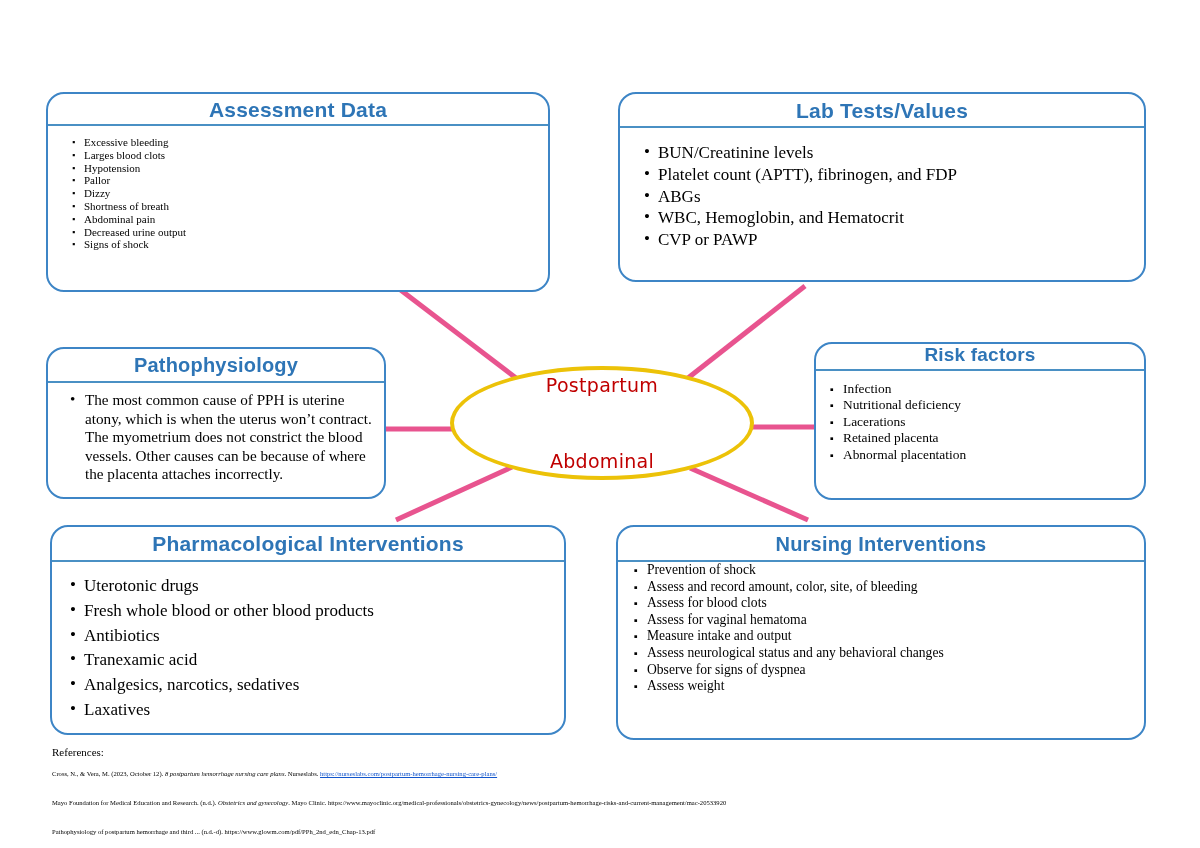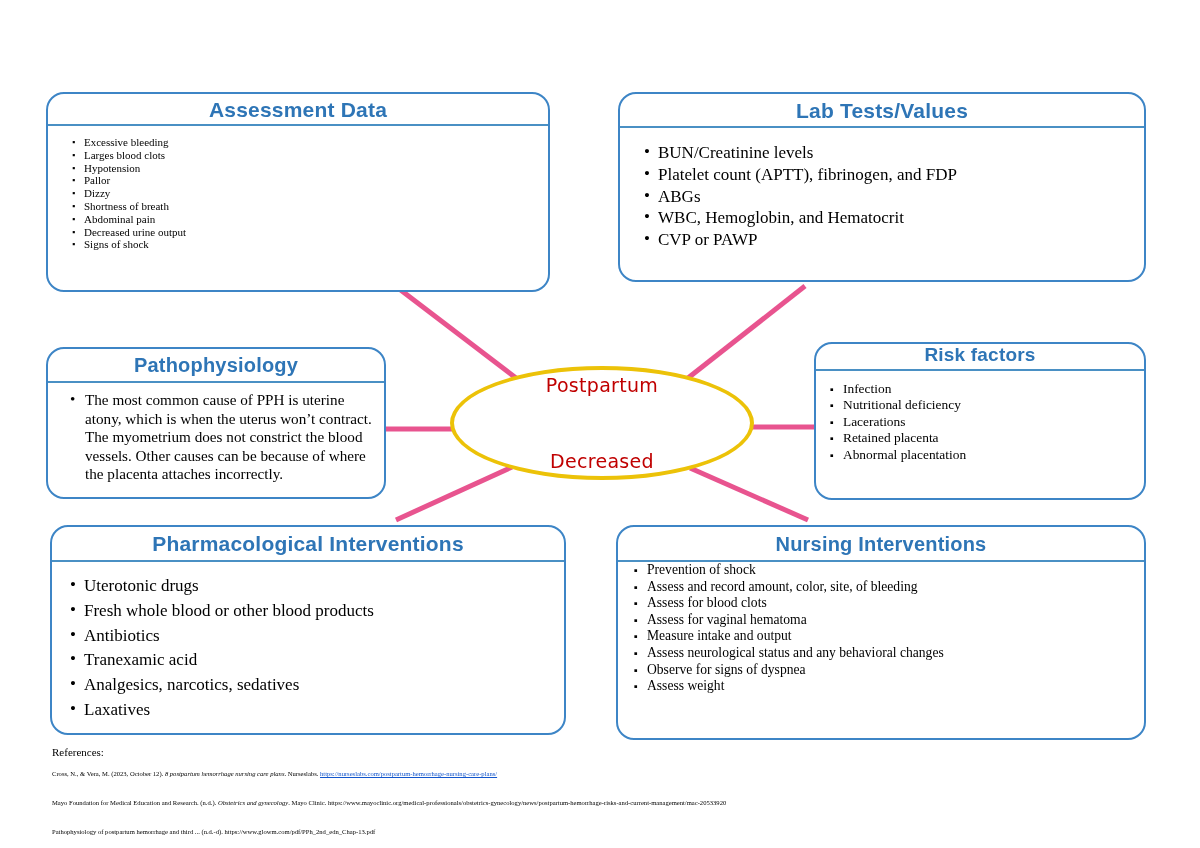--- a/index.html
+++ b/index.html
@@ -285,21 +285,21 @@
         <li>Measure intake and output</li>
         <li>Assess neurological status and any behavioral changes</li>
         <li>Observe for signs of dyspnea</li>
         <li>Assess weight</li>
       </ul>
     </div>
   </div>
 
   <div id="central-node">
     <div class="central-line">Postpartum</div>
-    <div class="central-line">Decreased</div>
+    <div class="central-line">Abdominal</div>
   </div>
 
   <div id="references">
     <div class="ref-heading">References:</div>
 
     <div class="ref-entry">
       <span>Cross, N., &amp; Vera, M. (2023, October 12). </span><span class="ital">8 postpartum hemorrhage nursing care plans</span><span>. Nurseslabs. </span><span class="link">https://nurseslabs.com/postpartum-hemorrhage-nursing-care-plans/</span>
     </div>
 
     <div class="ref-entry">

